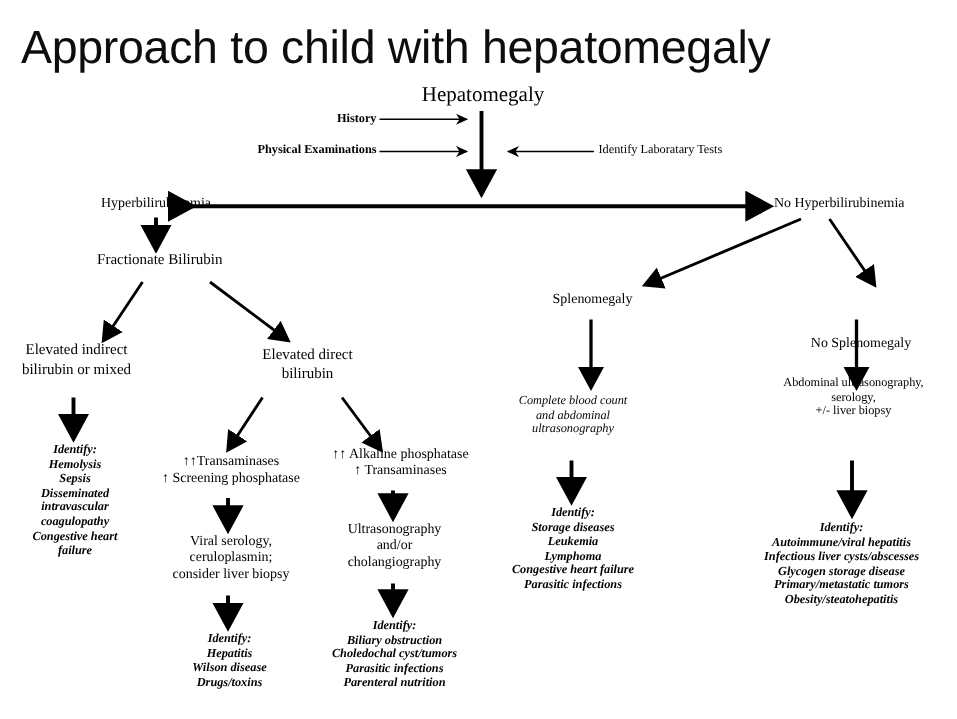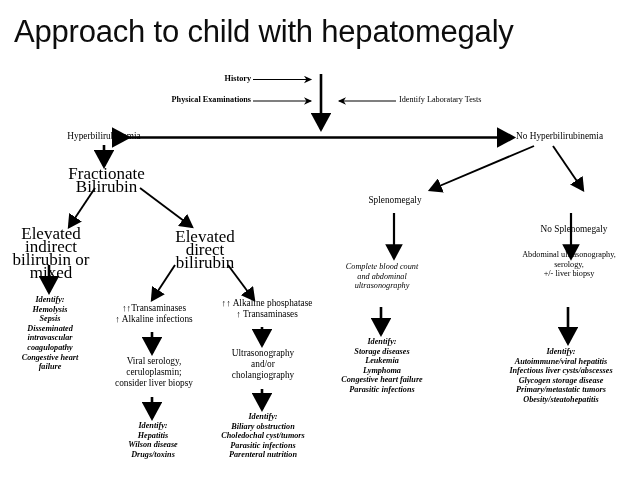--- a/index.html
+++ b/index.html
@@ -19,21 +19,21 @@
   }
 
   
   .node{
     position:absolute;text-align:center;white-space:pre-line;
     font-family:"Liberation Serif", serif;color:#000;
   }
   .ital{font-style:italic;font-weight:700;}
   .sm{font-size:8.2px;line-height:9.6px;}
   .md{font-size:9.3px;line-height:11px;}
-  .lg{font-size:17px;line-height:13px;}
+  .lg{font-size:10px;line-height:13px;}
   .xl{font-size:14px;line-height:16px;}
   svg.ovl{position:absolute;left:0;top:0;width:638px;height:479px;pointer-events:none;}
 </style>
 </head>
 <body>
 
 <div id="slide">
 
   <div class="title">Approach to child with hepatomegaly</div>
 
@@ -86,20 +86,21 @@
 
     <line x1="394" y1="213" x2="394" y2="258" stroke="#000" stroke-width="2.2" marker-end="url(#ahBig)"></line>
 
     <line x1="381" y1="307" x2="381" y2="334" stroke="#000" stroke-width="2.6" marker-end="url(#ahBig)"></line>
 
     <line x1="571" y1="213" x2="571" y2="258" stroke="#000" stroke-width="2.2" marker-end="url(#ahBig)"></line>
 
     <line x1="568" y1="307" x2="568" y2="343" stroke="#000" stroke-width="2.6" marker-end="url(#ahBig)"></line>
   </svg>
 
+  <div class="node xl" style="left:258px;top:56px;width:128px;">Hepatomegaly</div>
 
   <div class="node sm" style="left:193px;top:74px;width:58px;text-align:right;font-weight:700;">History</div>
   <div class="node sm" style="left:140px;top:95px;width:111px;text-align:right;font-weight:700;">Physical Examinations</div>
   <div class="node sm" style="left:399px;top:95px;width:140px;text-align:left;">Identify Laboratary Tests</div>
 
   <div class="node md" style="left:37px;top:131px;width:134px;">Hyperbilirubinemia</div>
   <div class="node md" style="left:516px;top:131px;width:122px;text-align:left;">No  Hyperbilirubinemia</div>
 
   <div class="node lg" style="left:44px;top:167px;width:125px;">Fractionate Bilirubin</div>
 
@@ -111,21 +112,21 @@
   <div class="node sm ital" style="left:4px;top:295px;width:92px;">Identify:
 Hemolysis
 Sepsis
 Disseminated
 intravascular
 coagulopathy
 Congestive heart
 failure</div>
 
   <div class="node md" style="left:99px;top:303px;width:110px;">↑↑Transaminases
-↑ Alkaline infections</div>
+↑ Screening phosphatase</div>
   <div class="node md" style="left:99px;top:356px;width:110px;">Viral serology,
 ceruloplasmin;
 consider liver biopsy</div>
   <div class="node sm ital" style="left:104px;top:421px;width:98px;">Identify:
 Hepatitis
 Wilson disease
 Drugs/toxins</div>
 
   <div class="node md" style="left:205px;top:298px;width:124px;">↑↑ Alkaline phosphatase
 ↑ Transaminases</div>

